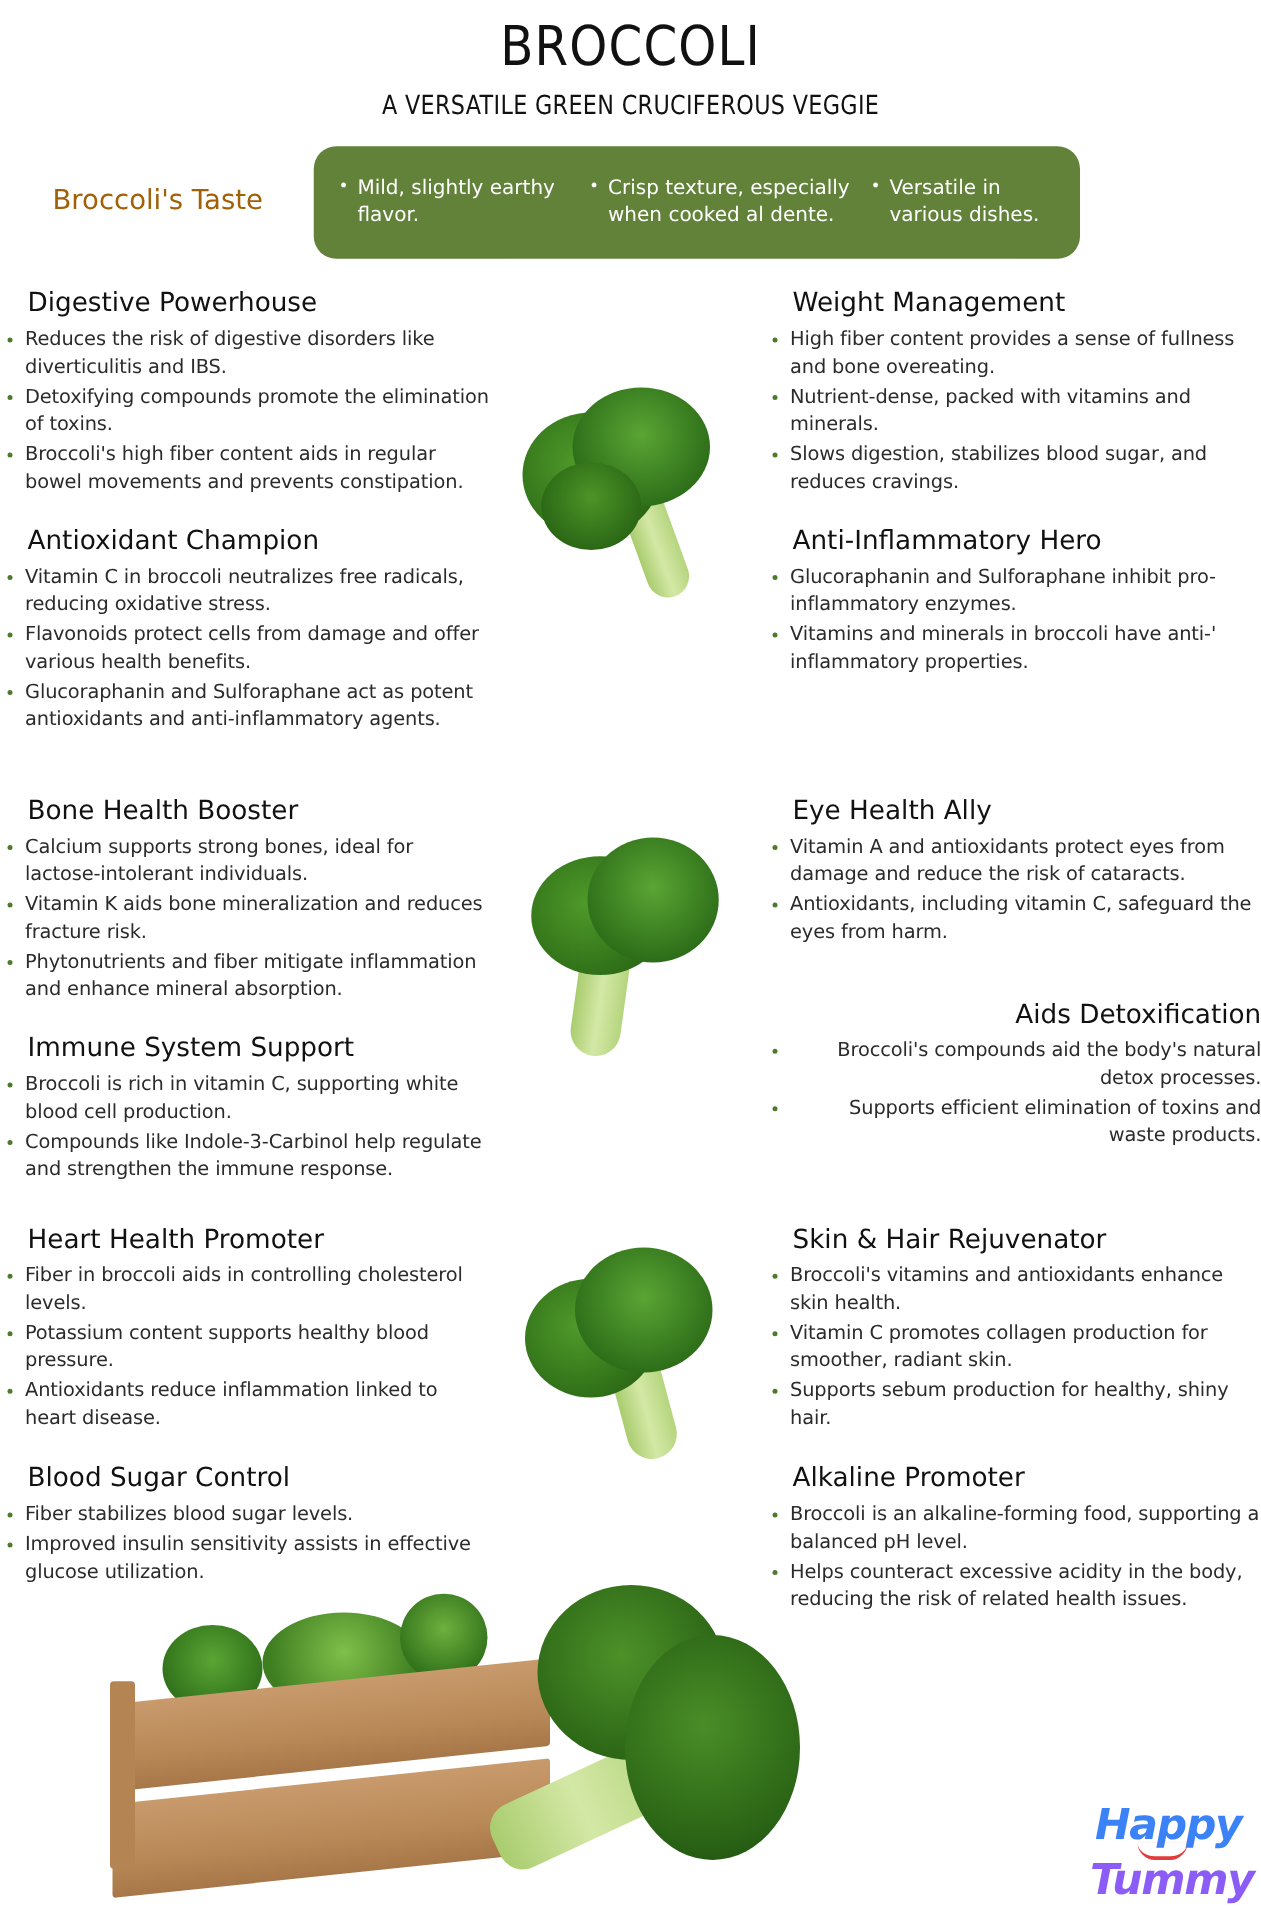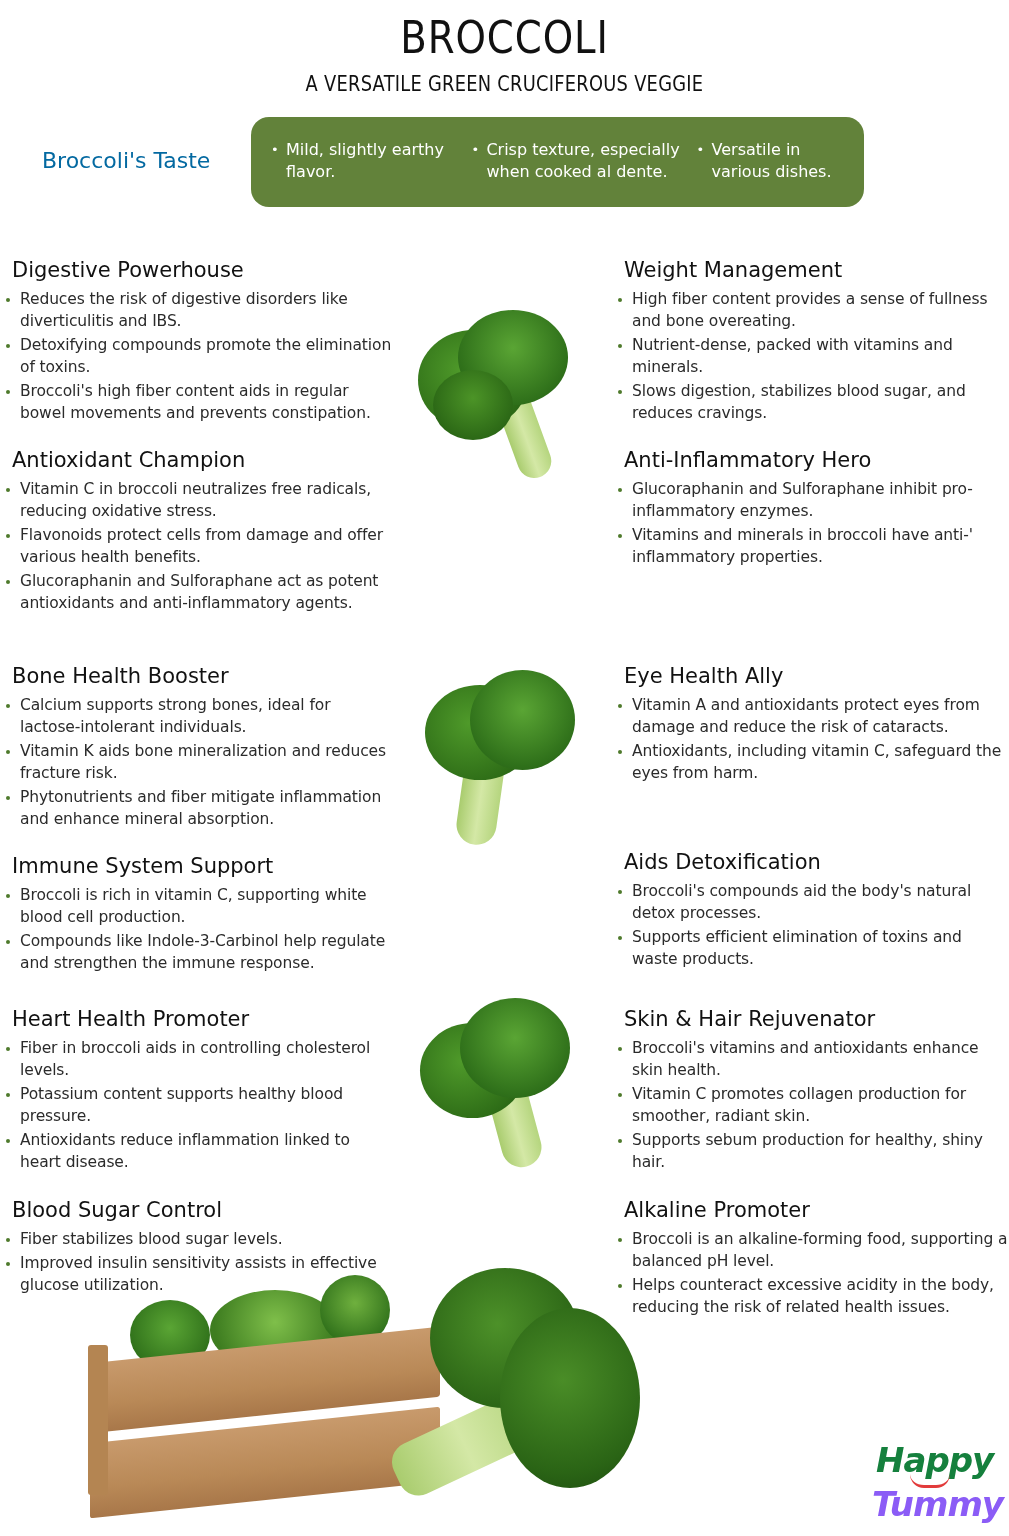--- a/index.html
+++ b/index.html
@@ -13,21 +13,21 @@
       transform: scaleX(0.88);
     }
     .subtitle {
       position: absolute; left: 0; width: 1009px; top: 72px;
       text-align: center; font-size: 21px; color: #111; letter-spacing: 0.3px;
       font-family: "DejaVu Sans", sans-serif;
       transform: scaleX(0.85);
     }
     .taste-label {
       position: absolute; left: 42px; top: 148px;
-      font-size: 22px; color: #0369a1; font-family: "DejaVu Sans", sans-serif; text-align: center;
+      font-size: 22px; color: #a16207; font-family: "DejaVu Sans", sans-serif; text-align: center;
     }
     .taste-box {
       position: absolute; left: 251px; top: 117px; width: 613px; height: 90px;
       background: #62823a; border-radius: 18px;
       display: flex; padding: 22px 0 0 20px; color: #fff;
     }
     .taste-item {
       position: relative; font-size: 16px; line-height: 22px; padding-left: 15px;
       font-family: "DejaVu Sans", sans-serif;
     }
@@ -36,21 +36,21 @@
     }
     .taste-item:nth-child(1) { width: 240px; }
     .taste-item:nth-child(2) { width: 270px; }
     .taste-item:nth-child(3) { width: 200px; }
 
     .section { position: absolute; width: 395px; }
     .section.left { left: 0; }
     .section.right { left: 612px; width: 397px; }
     .sec-title {
       font-family: "DejaVu Sans", sans-serif; font-size: 21px; color: #111;
-      padding-left: 12px; line-height: 28px; margin-bottom: 4px; margin-top: 28px;
+      padding-left: 22px; line-height: 28px; margin-bottom: 4px;
     }
     .bullets { list-style: none; }
     .bullets li {
       position: relative; padding-left: 20px; font-size: 15.5px; line-height: 22px;
       color: #2b2b2b; margin-bottom: 2px; font-family: "DejaVu Sans", sans-serif;
       letter-spacing: -0.1px;
     }
     .bullets li::before {
       content: ""; position: absolute; left: 6px; top: 10px; width: 4px; height: 4px;
       border-radius: 50%; background: #4e7a2c;
@@ -63,21 +63,21 @@
 
     .crate {
       position: absolute; left: 90px; top: 1345px; width: 360px; height: 165px;
     }
     .plank { position: absolute; background: linear-gradient(180deg, #c89a6c, #b98957 60%, #a87749); border-radius: 3px; }
 
     .logo {
       position: absolute; left: 868px; top: 1440px; width: 130px; height: 90px;
     }
     .logo-happy {
-      position: absolute; left: 8px; top: 0; font-size: 34px; font-weight: bold; color: #15803d;
+      position: absolute; left: 8px; top: 0; font-size: 34px; font-weight: bold; color: #3b82f6;
       font-family: "DejaVu Sans", sans-serif; font-style: italic; letter-spacing: -1px;
     }
     .logo-smile {
       position: absolute; left: 42px; top: 34px; width: 40px; height: 14px;
       border-bottom: 3px solid #e23b3b; border-radius: 0 0 30px 30px;
     }
     .logo-tummy {
       position: absolute; left: 4px; top: 44px; font-size: 34px; font-weight: bold; color: #8b5cf6;
       font-family: "DejaVu Sans", sans-serif; font-style: italic; letter-spacing: -1px; text-align: right;
     }
@@ -165,21 +165,21 @@
 </div>
 
 <div class="section right" style="top:634px;">
   <div class="sec-title">Eye Health Ally</div>
   <ul class="bullets">
     <li>Vitamin A and antioxidants protect eyes from damage and reduce the risk of cataracts.</li>
     <li>Antioxidants, including vitamin C, safeguard the eyes from harm.</li>
   </ul>
 </div>
 
-<div class="section right" style="top:820px;">
+<div class="section right" style="top:797px;text-align:right;">
   <div class="sec-title">Aids Detoxification</div>
   <ul class="bullets">
     <li>Broccoli's compounds aid the body's natural detox processes.</li>
     <li>Supports efficient elimination of toxins and waste products.</li>
   </ul>
 </div>
 
 <div class="section right" style="top:977px;">
   <div class="sec-title">Skin &amp; Hair Rejuvenator</div>
   <ul class="bullets">

